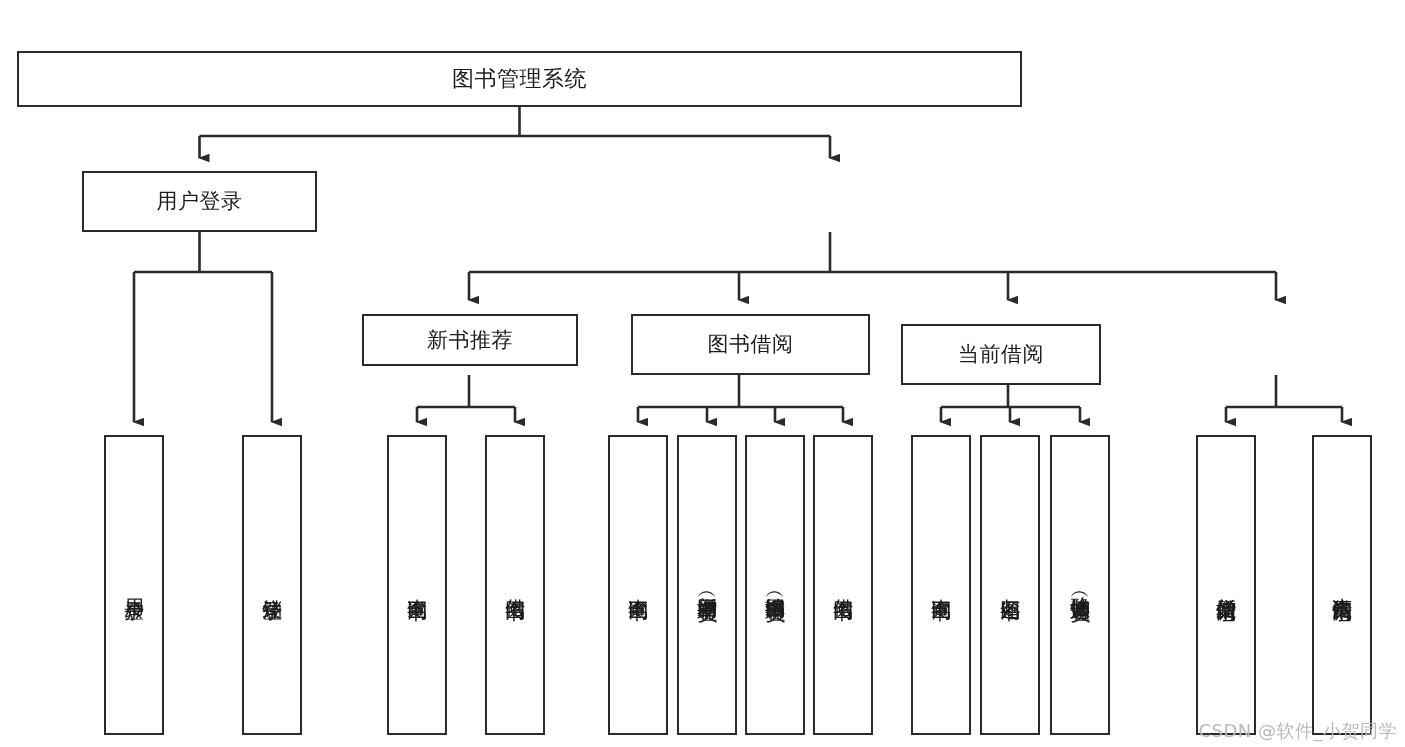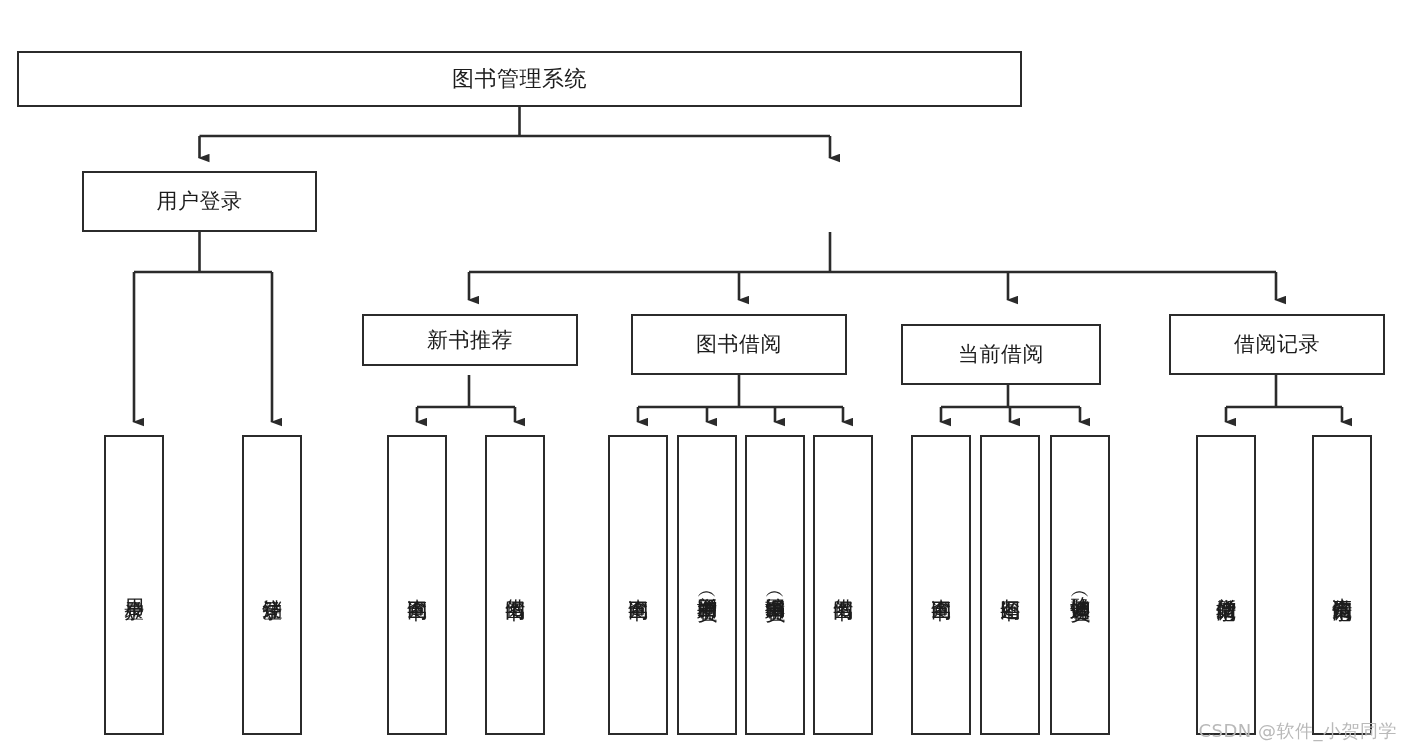--- a/index.html
+++ b/index.html
@@ -133,28 +133,25 @@
     <span class="label">图书管理系统</span>
   </div>
 
   <div class="node horiz" style="left:82px; top:171px; width:235px; height:61px;">
     <span class="label">用户登录</span>
   </div>
 
   <div class="node horiz" style="left:362px; top:314px; width:216px; height:52px;">
     <span class="label">新书推荐</span>
   </div>
-  <div class="node horiz" style="left:631px; top:314px; width:216px; height:61px;">
+  <div class="node horiz" style="left:631px; top:314px; width:239px; height:61px;">
     <span class="label">图书借阅</span>
   </div>
   <div class="node horiz" style="left:901px; top:324px; width:200px; height:61px;">
     <span class="label">当前借阅</span>
-  </div>
-  <div class="node horiz" style="left:1169px; top:314px; width:216px; height:61px;">
-    <span class="label">借阅记录</span>
   </div>
 
   <div class="node vert" style="left:104px; top:435px; width:60px; height:300px;">
     <span class="label">用户登录</span>
   </div>
   <div class="node vert" style="left:242px; top:435px; width:60px; height:300px;">
     <span class="label">注销登录</span>
   </div>
 
   <div class="node vert" style="left:387px; top:435px; width:60px; height:300px;">

